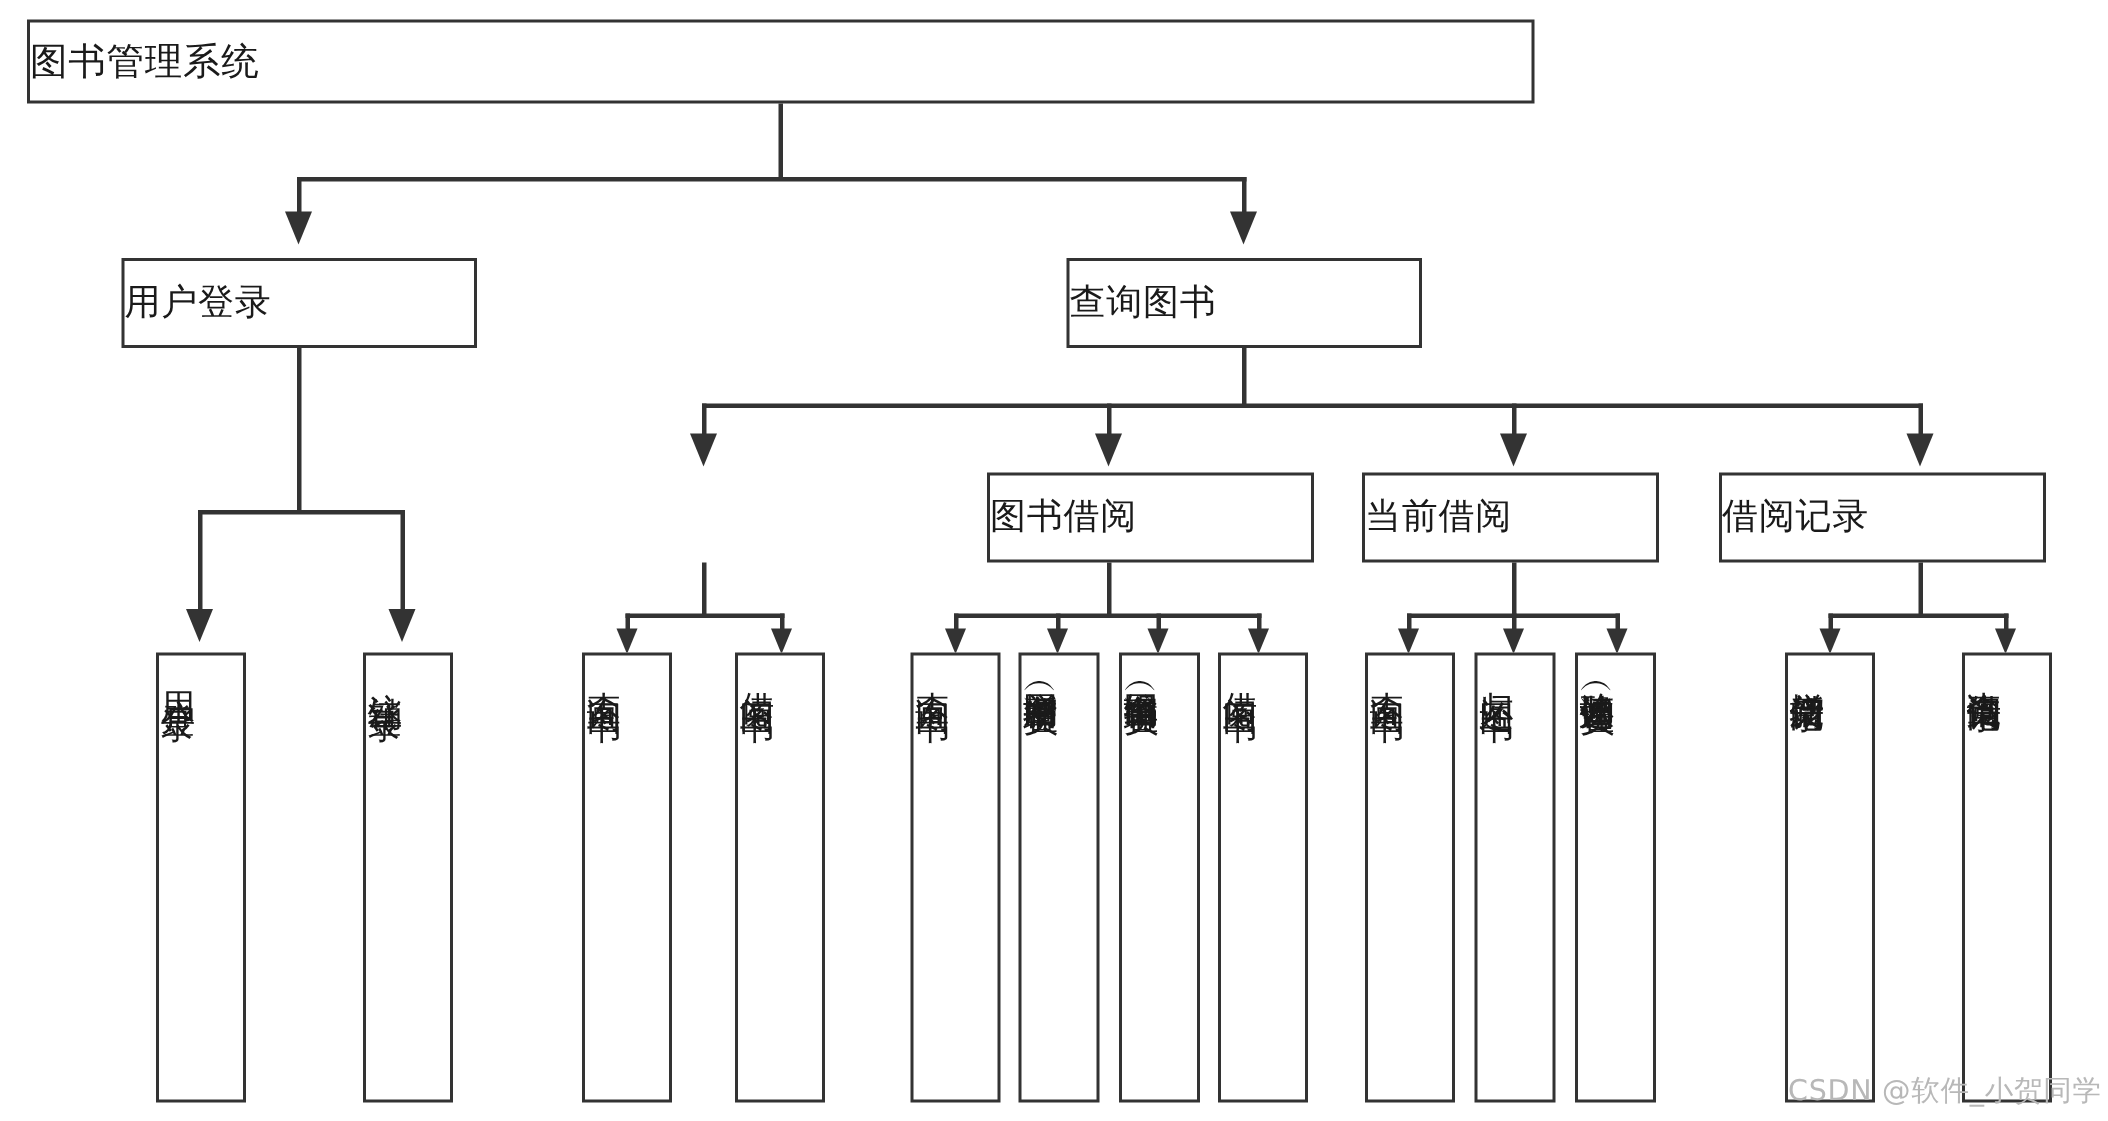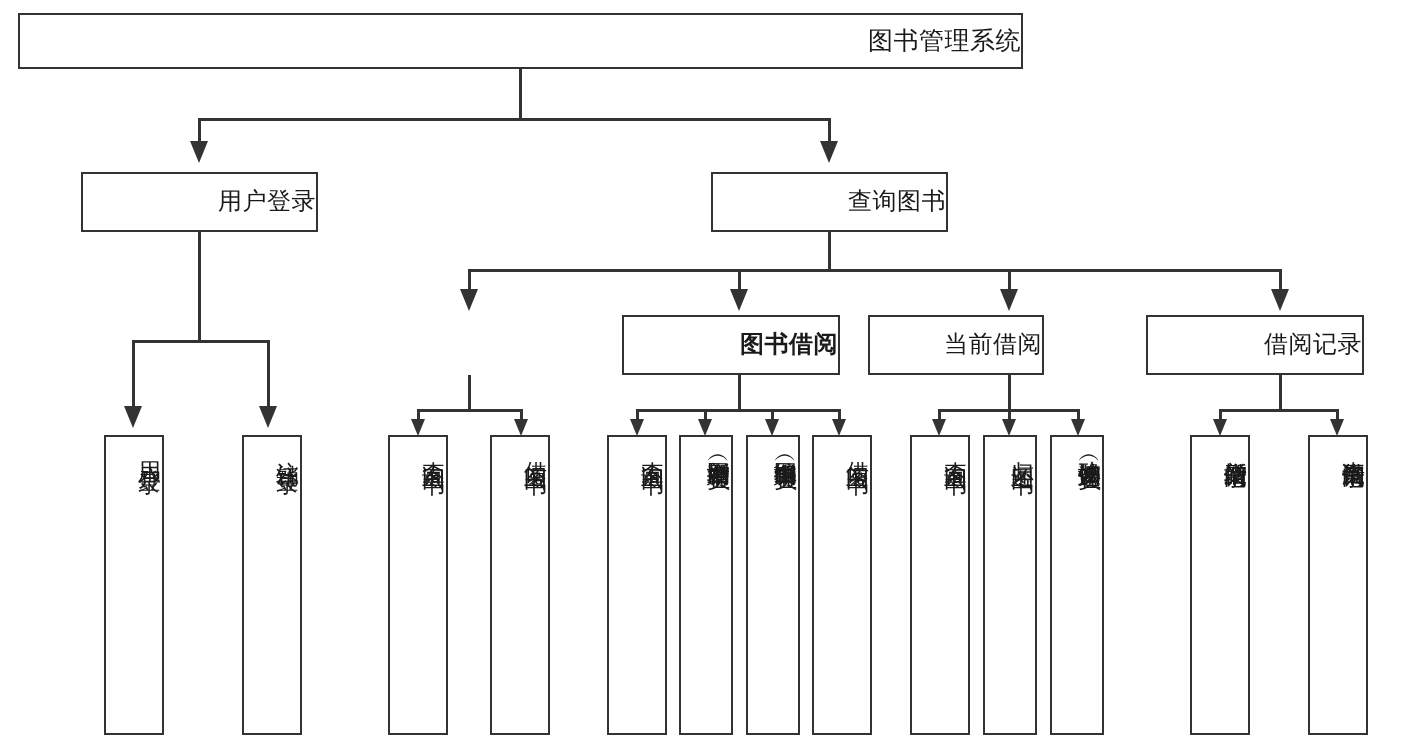--- a/index.html
+++ b/index.html
@@ -17,21 +17,21 @@
     background: #ffffff;
     overflow: hidden;
   }
   .node {
     position: absolute;
     box-sizing: border-box;
     border: 2.5px solid #333333;
     background: #ffffff;
     display: flex;
     align-items: center;
-    justify-content: flex-end;
+    justify-content: flex-start;
     color: #1a1a1a;
   }
   .node .label {
     font-size: 24px;
     line-height: 1.15;
     letter-spacing: 0.5px;
     white-space: nowrap;
   }
   .node.vertical {
     align-items: flex-start;
@@ -119,24 +119,24 @@
   <div class="hline" style="left:468px; top:269px; width:814px; height:3px;"></div>
   <div class="vline" style="left:468px; top:269px; width:3px; height:22px;"></div>
   <div class="arrow" style="left:460px; top:289px;"></div>
   <div class="vline" style="left:738px; top:269px; width:3px; height:22px;"></div>
   <div class="arrow" style="left:730px; top:289px;"></div>
   <div class="vline" style="left:1008px; top:269px; width:3px; height:22px;"></div>
   <div class="arrow" style="left:1000px; top:289px;"></div>
   <div class="vline" style="left:1279px; top:269px; width:3px; height:22px;"></div>
   <div class="arrow" style="left:1271px; top:289px;"></div>
 
-  <div class="node" style="left:622px; top:315px; width:218px; height:60px;font-weight:bold;">
+  <div class="node" style="left:658px; top:315px; width:218px; height:60px;">
     <span class="label">图书借阅</span>
   </div>
-  <div class="node" style="left:868px; top:315px; width:176px; height:60px;">
+  <div class="node" style="left:908px; top:315px; width:198px; height:60px;">
     <span class="label">当前借阅</span>
   </div>
   <div class="node" style="left:1146px; top:315px; width:218px; height:60px;">
     <span class="label">借阅记录</span>
   </div>
 
   <div class="vline" style="left:468px; top:375px; width:3px; height:36px;"></div>
   <div class="hline" style="left:417px; top:409px; width:106px; height:3px;"></div>
   <div class="vline" style="left:417px; top:409px; width:3px; height:12px;"></div>
   <div class="arrow small" style="left:411px; top:419px;"></div>
@@ -207,14 +207,15 @@
     <span class="label">确认归还（管理员）</span>
   </div>
 
   <div class="node vertical tall" style="left:1190px; top:435px; width:60px; height:300px;">
     <span class="label">新增借阅记录</span>
   </div>
   <div class="node vertical tall" style="left:1308px; top:435px; width:60px; height:300px;">
     <span class="label">查询借阅记录</span>
   </div>
 
+  <div class="watermark" style="left:1192px; top:714px;">CSDN @软件_小贺同学</div>
 
 </div>
 
 </body></html>

